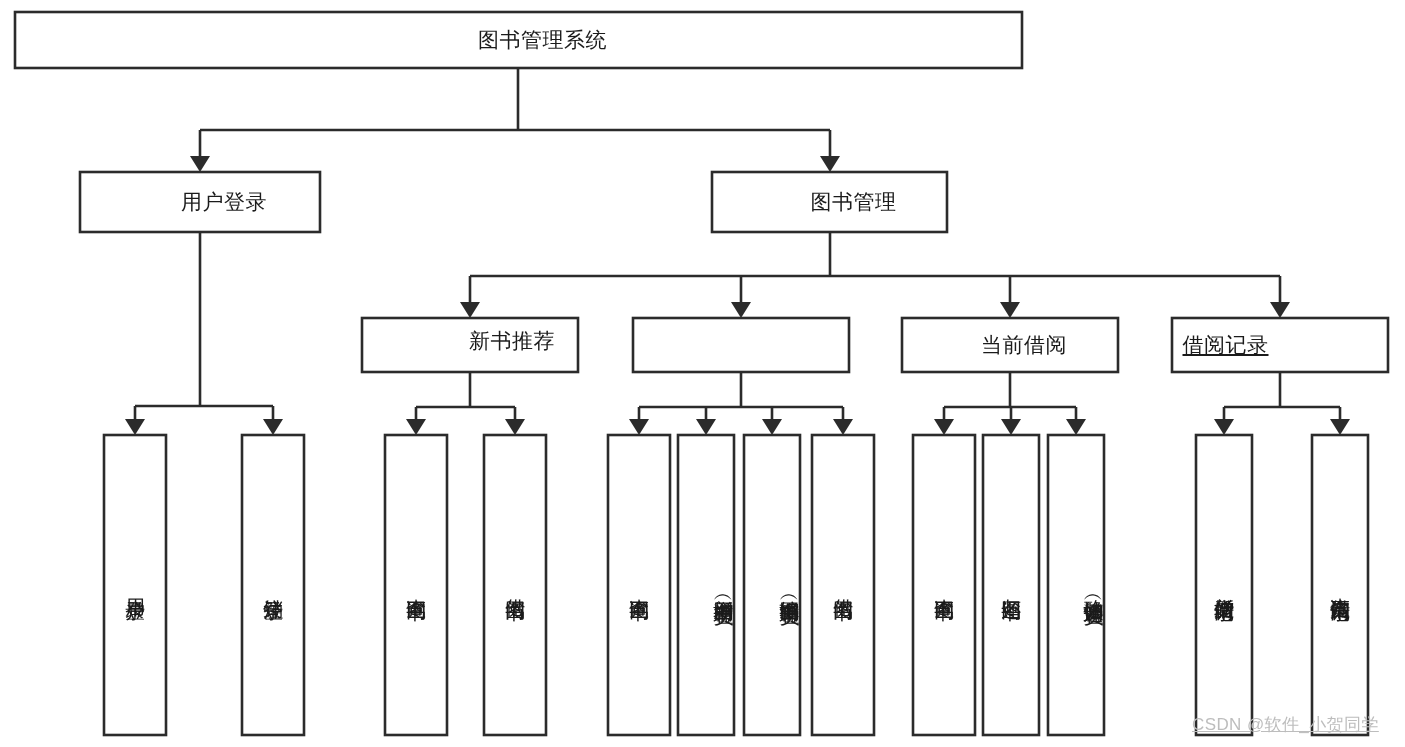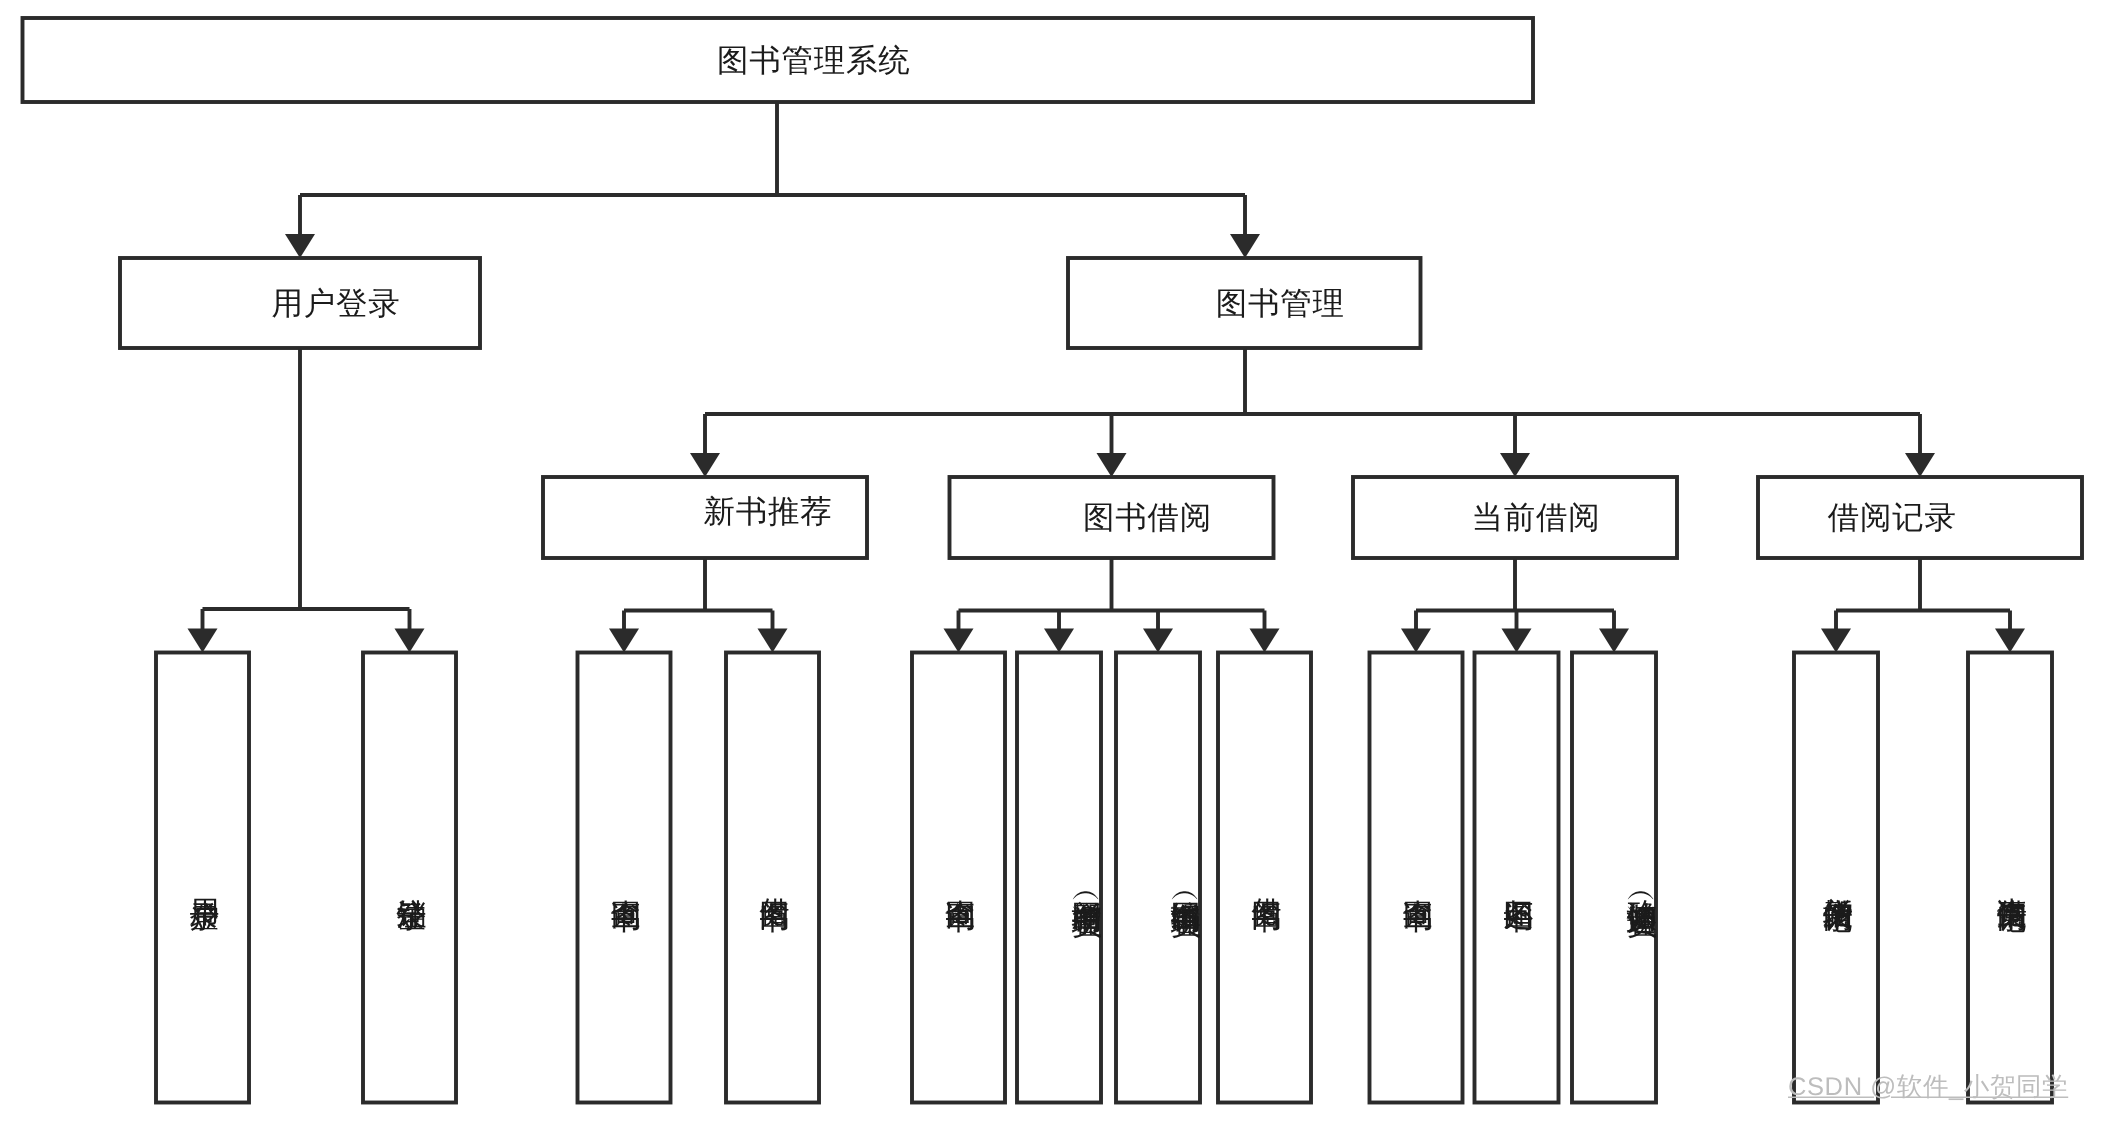--- a/index.html
+++ b/index.html
@@ -188,23 +188,22 @@
     <rect class="node-box" x="1196" y="435" width="56" height="300"></rect>
     <rect class="node-box" x="1312" y="435" width="56" height="300"></rect>
   </svg>
 
   <div class="node-label-h" style="left:15px; top:12px; width:1007px; height:56px;">图书管理系统</div>
 
   <div class="node-label-h" style="left:80px; top:172px; width:240px; height:60px;">用户登录</div>
   <div class="node-label-h" style="left:712px; top:172px; width:235px; height:60px;">图书管理</div>
 
   <div class="node-label-h" style="left:362px; top:314px; width:252px; height:54px;">新书推荐</div>
-  <div class="node-label-h" style="left:633px; top:318px; width:216px; height:54px;">图书借阅</div>
   <div class="node-label-h" style="left:902px; top:318px; width:196px; height:54px;">当前借阅</div>
-  <div class="node-label-h" style="left:1152px; top:318px; width:171px; height:54px;">借阅记录</div>
+  <div class="node-label-h" style="left:1116px; top:318px; width:171px; height:54px;text-decoration:underline;">借阅记录</div>
 
   <div class="node-label-v" style="left:104px; top:435px; width:62px; height:300px;">用户登录</div>
   <div class="node-label-v" style="left:242px; top:435px; width:62px; height:300px;">注销登录</div>
   <div class="node-label-v" style="left:385px; top:435px; width:62px; height:300px;">查询图书</div>
   <div class="node-label-v" style="left:484px; top:435px; width:62px; height:300px;">借阅图书</div>
   <div class="node-label-v" style="left:608px; top:435px; width:62px; height:300px;">查询图书</div>
   <div class="node-label-v" style="left:678px; top:435px; width:56px; height:300px; align-items:flex-start; padding-top:6px; box-sizing:border-box;">新增图书（管理员）</div>
   <div class="node-label-v" style="left:744px; top:435px; width:56px; height:300px; align-items:flex-start; padding-top:6px; box-sizing:border-box;">编辑图书（管理员）</div>
   <div class="node-label-v" style="left:812px; top:435px; width:62px; height:300px;">借阅图书</div>
   <div class="node-label-v" style="left:913px; top:435px; width:62px; height:300px;">查询图书</div>

